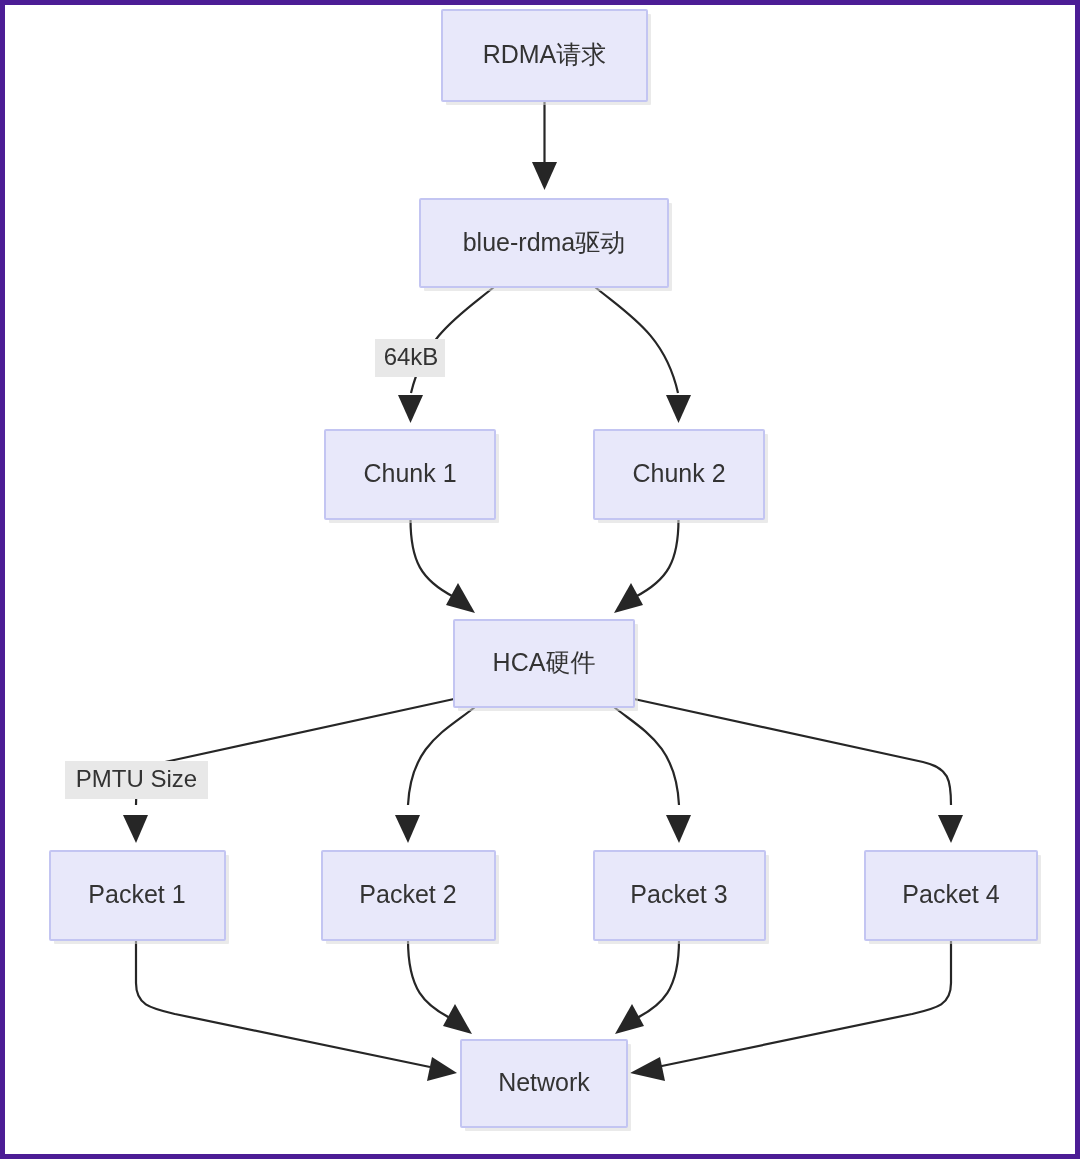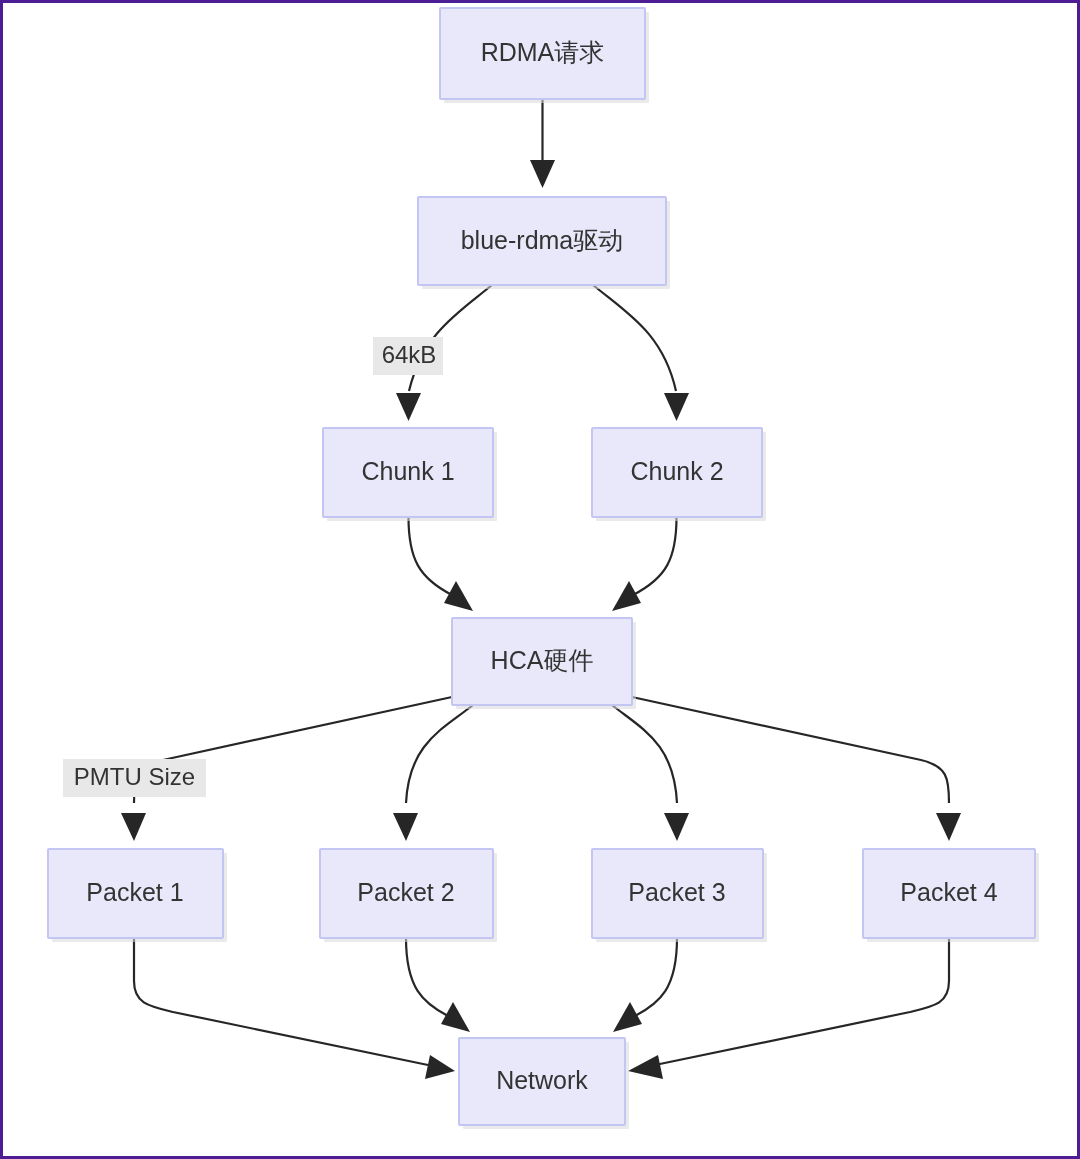--- a/index.html
+++ b/index.html
@@ -8,21 +8,21 @@
     background: #ffffff;
   }
   body {
     font-family: "Liberation Sans", "DejaVu Sans", sans-serif;
   }
   #canvas {
     position: relative;
     width: 1080px;
     height: 1159px;
     background: #ffffff;
-    border: 3px solid #4c1d95;
+    border: 5px solid #4c1d95;
     box-sizing: border-box;
     overflow: hidden;
   }
   #diagram-svg {
     position: absolute;
     left: 0;
     top: 0;
     width: 1080px;
     height: 1159px;
   }

